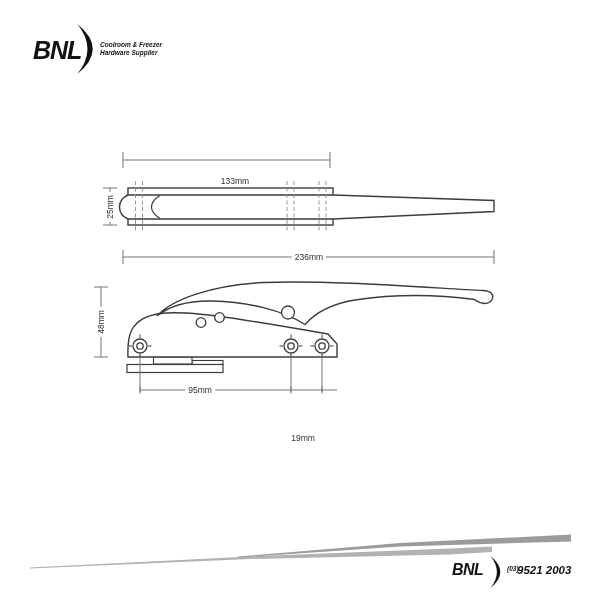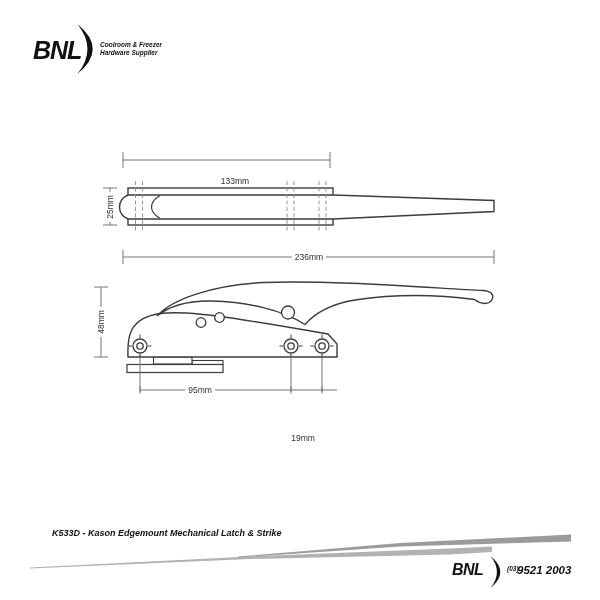--- a/index.html
+++ b/index.html
@@ -152,21 +152,20 @@
     </g>
   </svg>
 
   <span class="dim" style="left:235px;top:160px;margin-top:21px;">133mm</span>
   <span class="dim rot" style="left:110px;top:206.5px;">25mm</span>
   <span class="dim" style="left:309px;top:257px;">236mm</span>
   <span class="dim rot" style="left:101px;top:322px;">48mm</span>
   <span class="dim" style="left:200px;top:390px;">95mm</span>
   <span class="dim" style="left:303px;top:390px;margin-top:48px;">19mm</span>
 
-  <div class="product-title">K533D - Kason Edgemount Mechanical Latch &amp; Strike</div>
 
   <span class="f-logo-text">BNL</span>
   <svg class="abs" style="left:489px;top:556px;" width="14" height="32" viewBox="0 0 20 52">
     <path d="M1,0 Q33,26 1,52 Q22,26 1,0 Z" fill="#111"></path>
   </svg>
   <span class="f-area">(03)</span>
   <span class="f-phone">9521 2003</span>
 
 </div>
 

